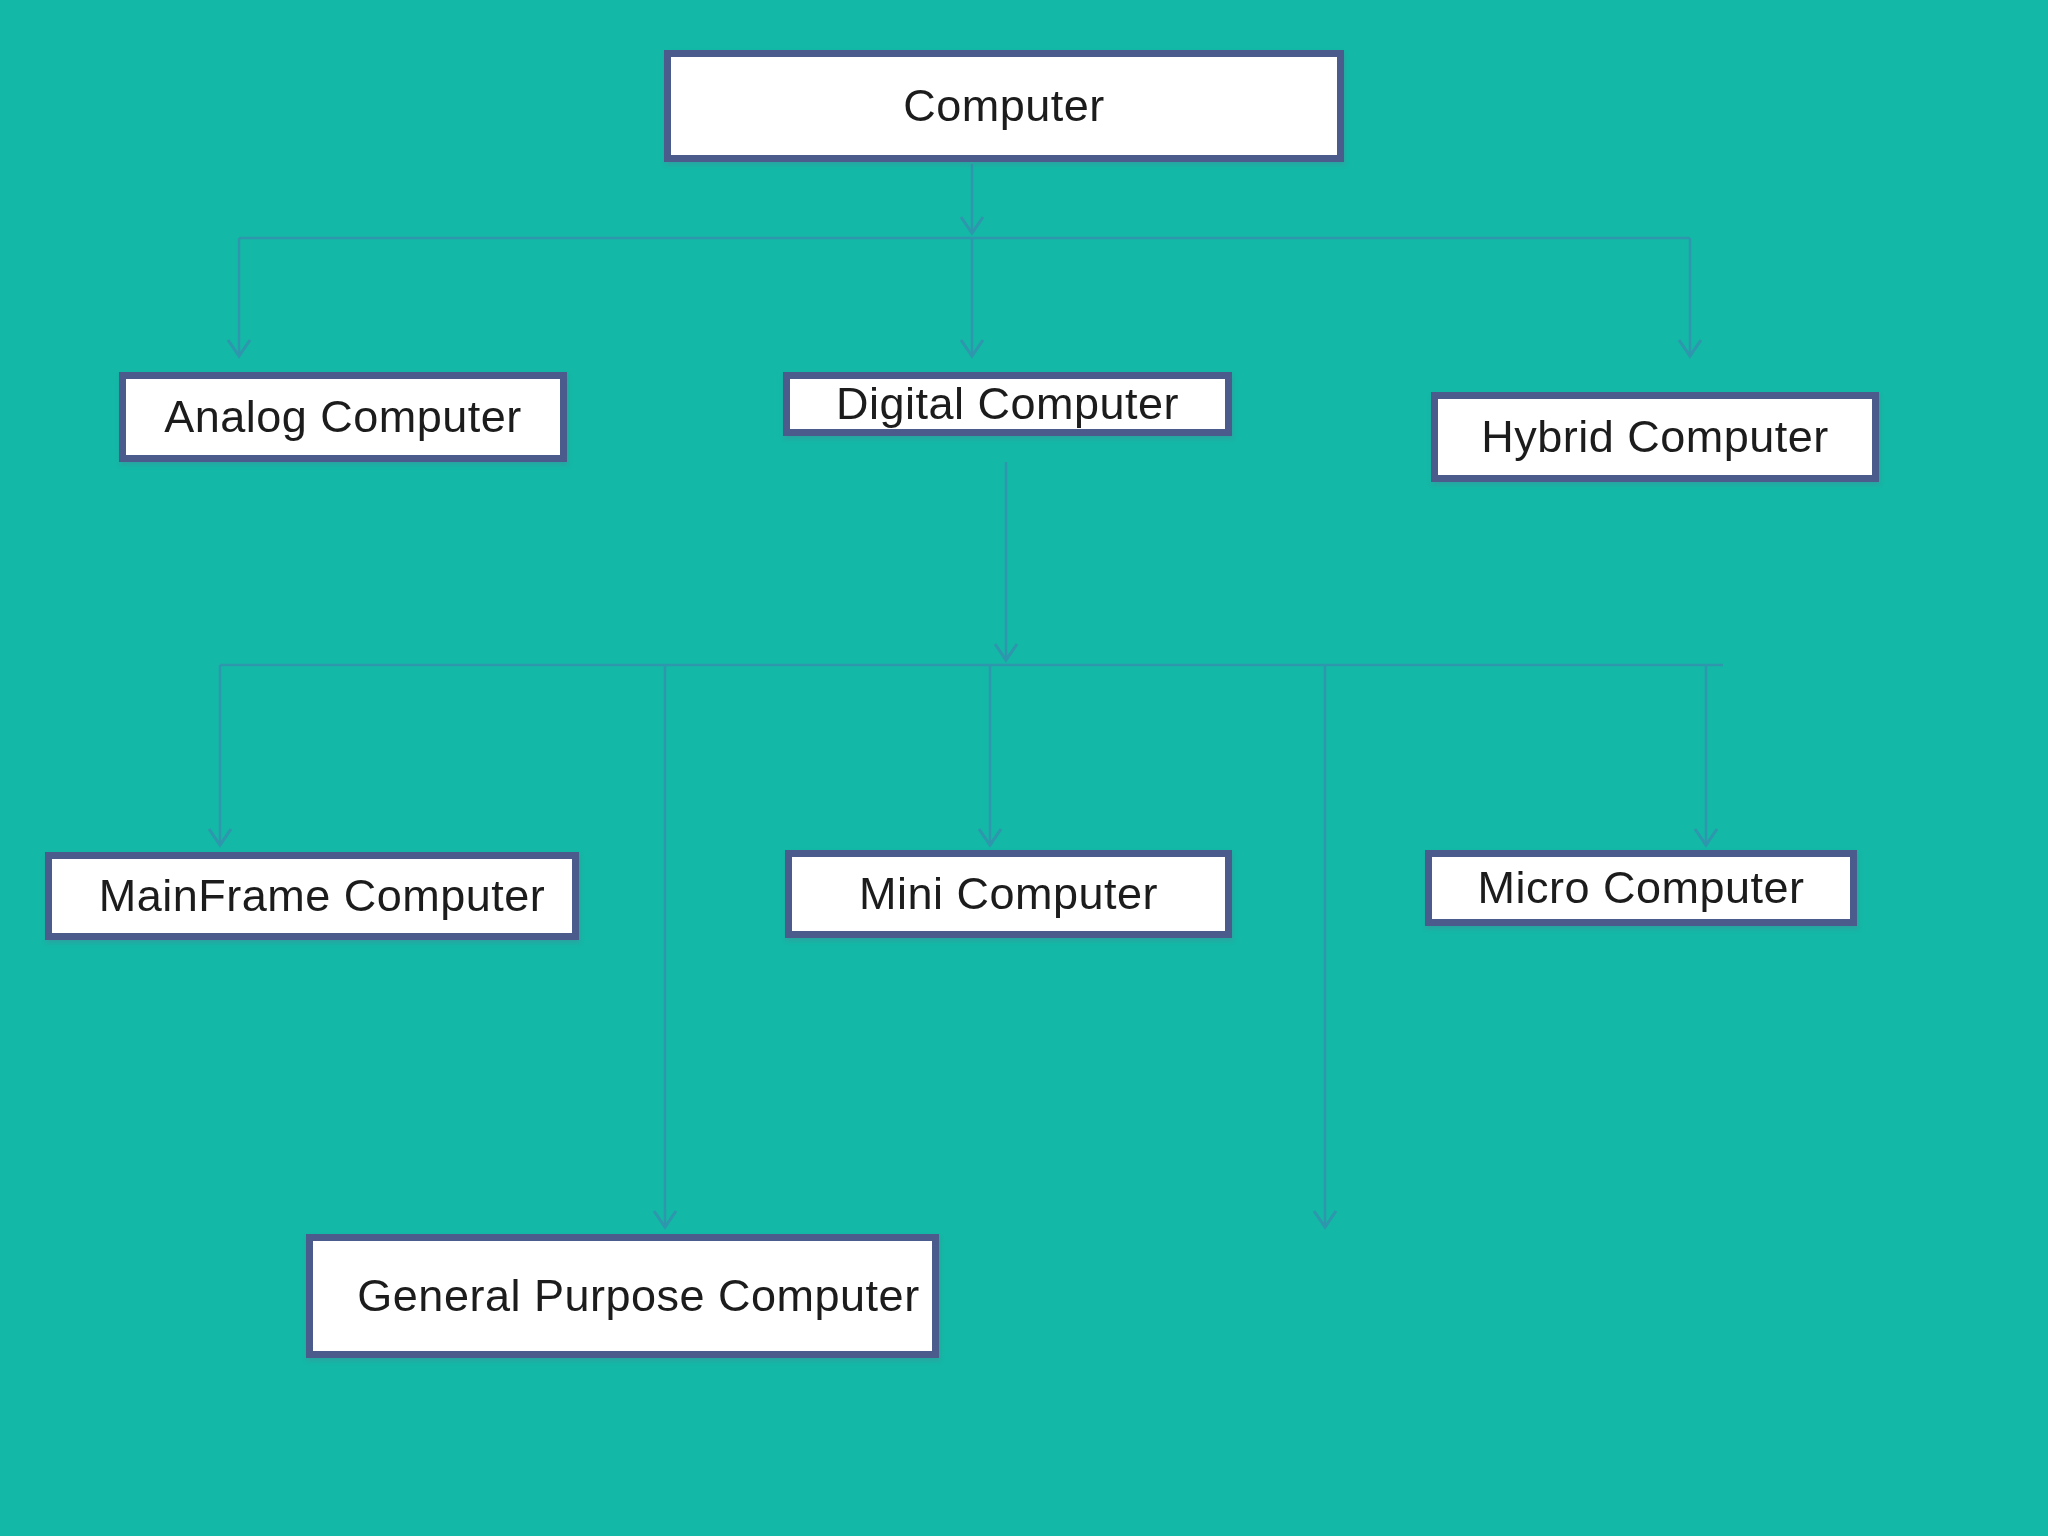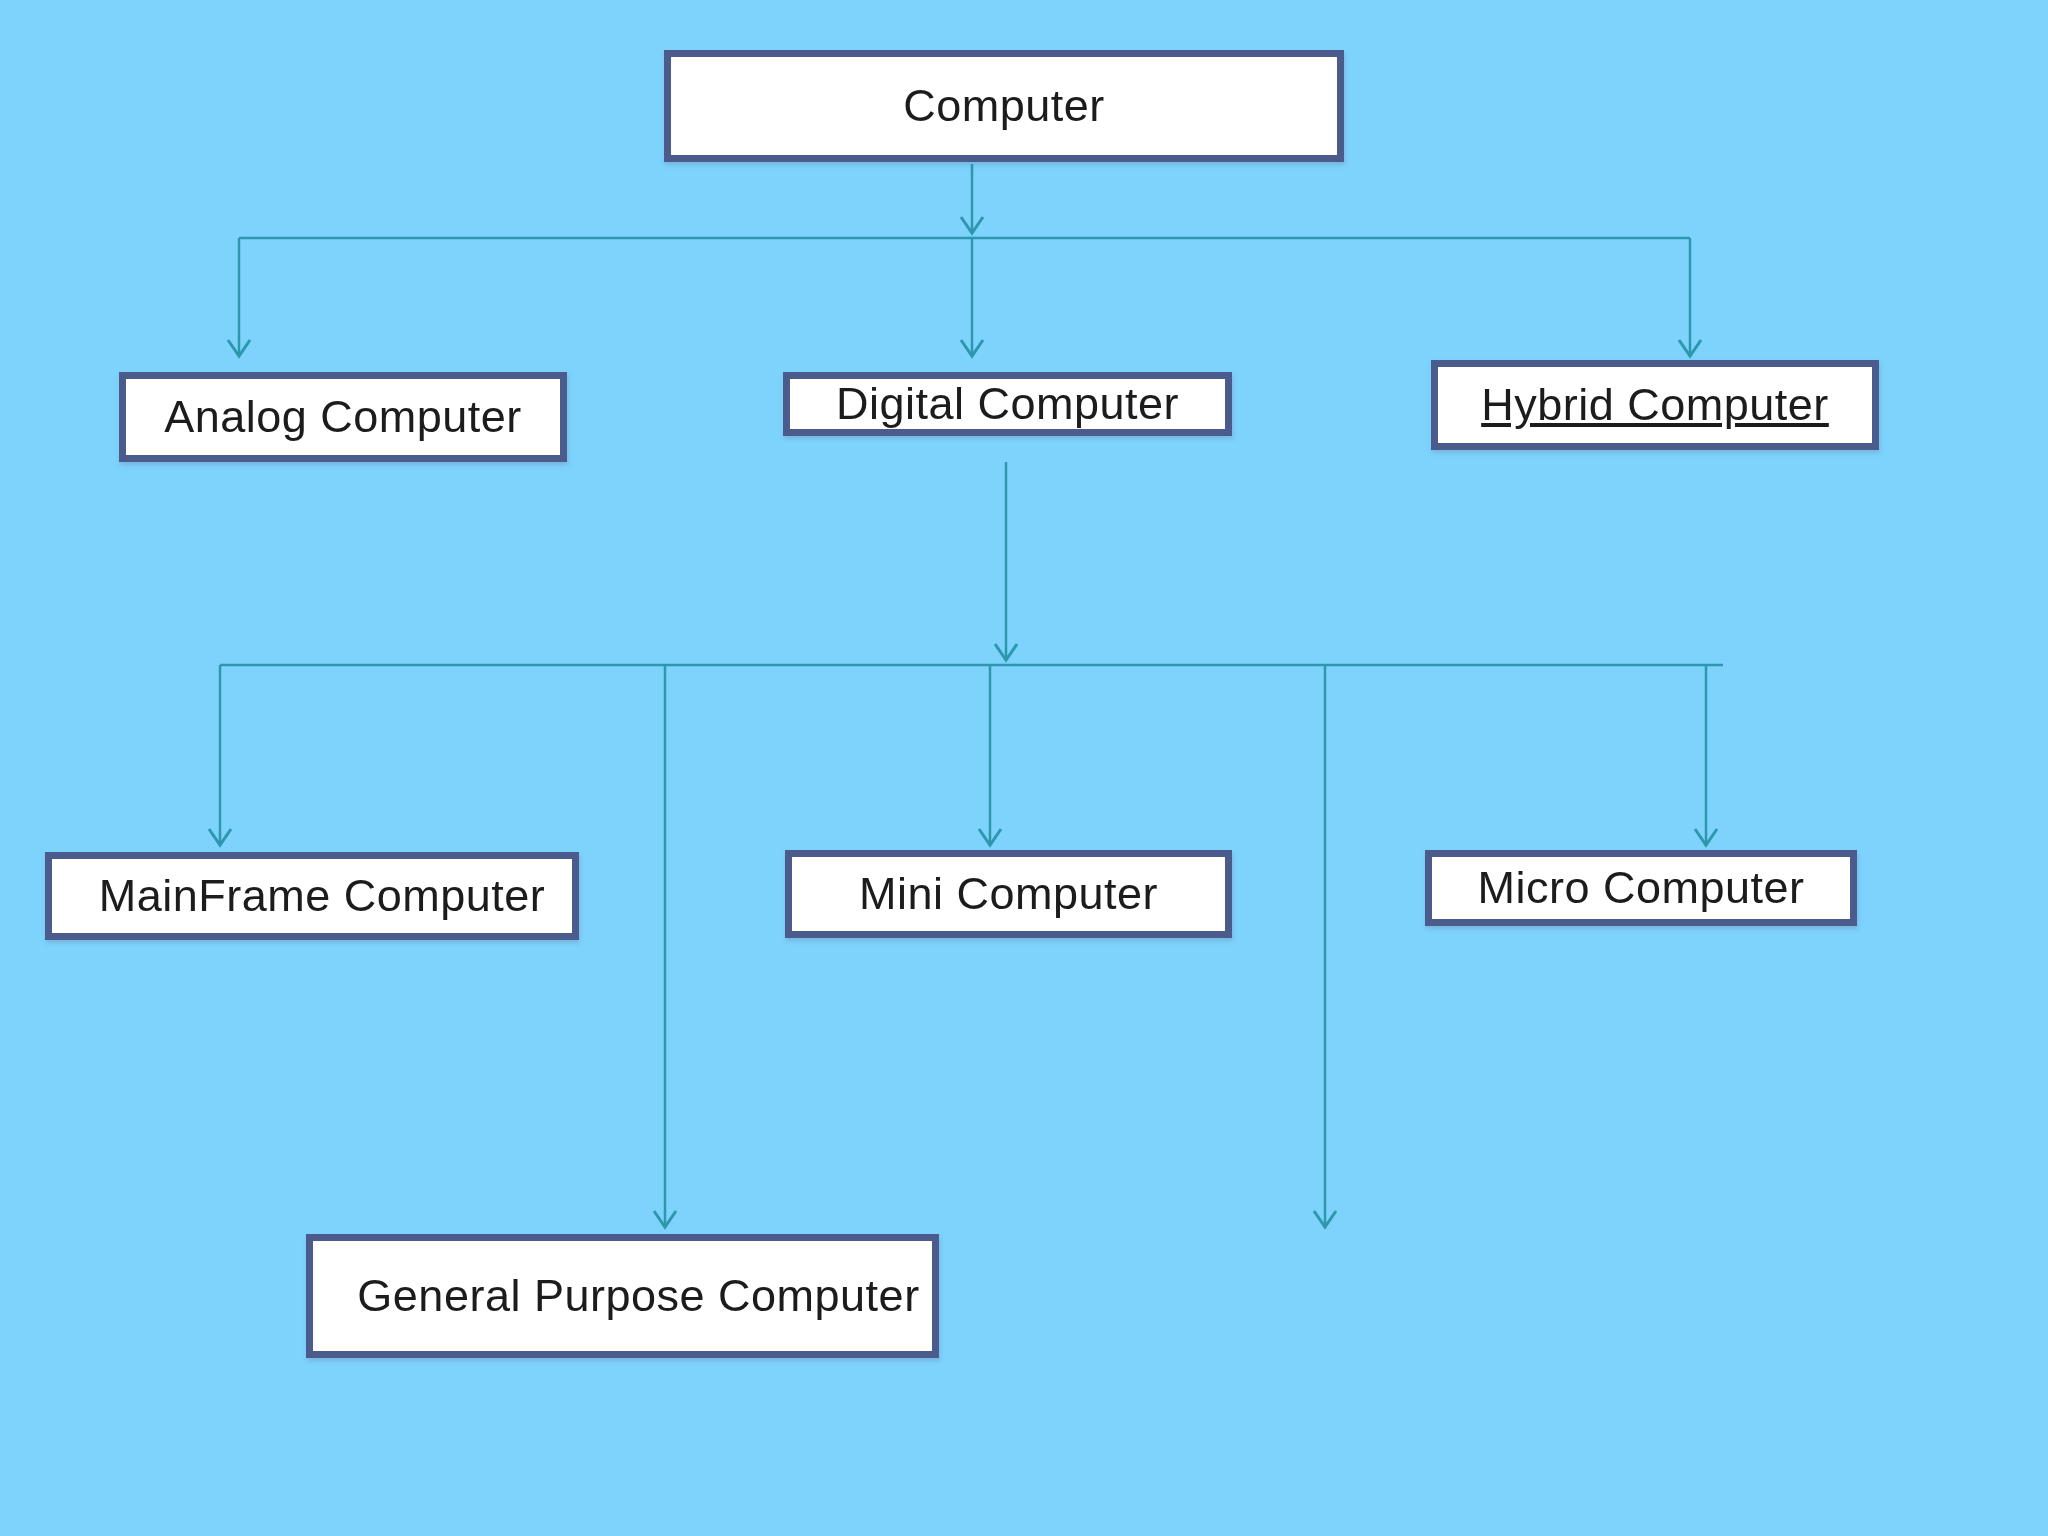--- a/index.html
+++ b/index.html
@@ -4,21 +4,21 @@
 <style>
   html, body {
     margin: 0;
     padding: 0;
     background: #ffffff;
   }
   .stage {
     position: relative;
     width: 2048px;
     height: 1536px;
-    background: #7dd3fc;
+    background: #14b8a6;
     font-family: "Liberation Sans", sans-serif;
     overflow: hidden;
   }
   .connectors {
     position: absolute;
     inset: 0;
     width: 100%;
     height: 100%;
   }
   .connectors line {
@@ -36,21 +36,21 @@
     align-items: center;
     justify-content: center;
     font-size: 45px;
     letter-spacing: 0.5px;
     white-space: nowrap;
     box-shadow: 1px 3px 4px rgba(100, 110, 150, 0.28);
   }
   .node-computer   { left:  664px; top:   50px; width:  680px; height: 112px; }
   .node-analog     { left:  119px; top:  372px; width:  448px; height:  90px; align-items: center; }
   .node-digital    { left:  783px; top:  372px; width:  449px; height:  64px; }
-  .node-hybrid     { left: 1431px; top:  360px; width:  448px; height:  90px; text-decoration: underline; }
+  .node-hybrid     { left: 1431px; top:  392px; width:  448px; height:  90px; }
   .node-mainframe  { left:   45px; top:  852px; width:  534px; height:  88px; padding-left: 20px; }
   .node-mini       { left:  785px; top:  850px; width:  447px; height:  88px; }
   .node-micro      { left: 1425px; top:  850px; width:  432px; height:  76px; }
   .node-general    { left:  306px; top: 1234px; width:  633px; height: 124px; padding-left: 32px; }
   .node-special    { left: 1159px; top: 1234px; width:  618px; height: 124px; }
 </style>
 </head>
 <body>
 
 <div class="stage">

